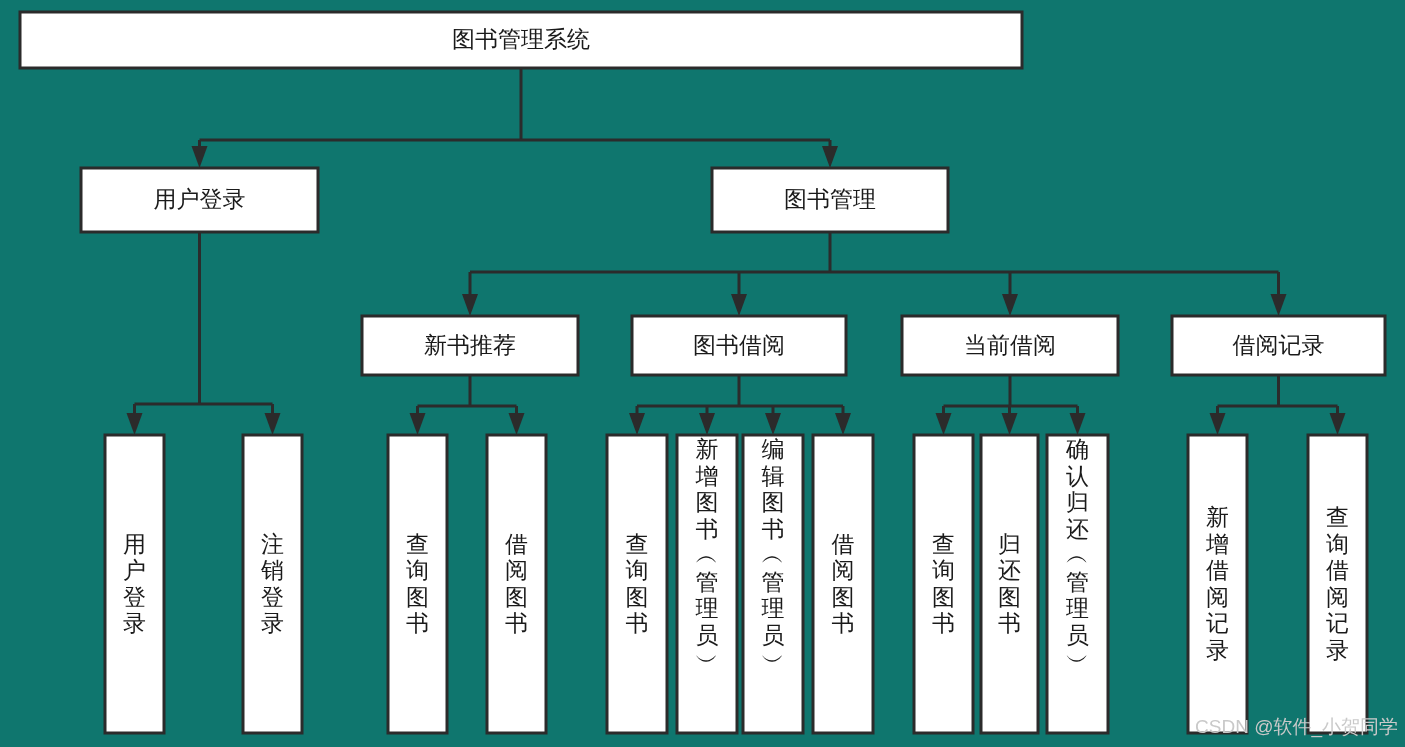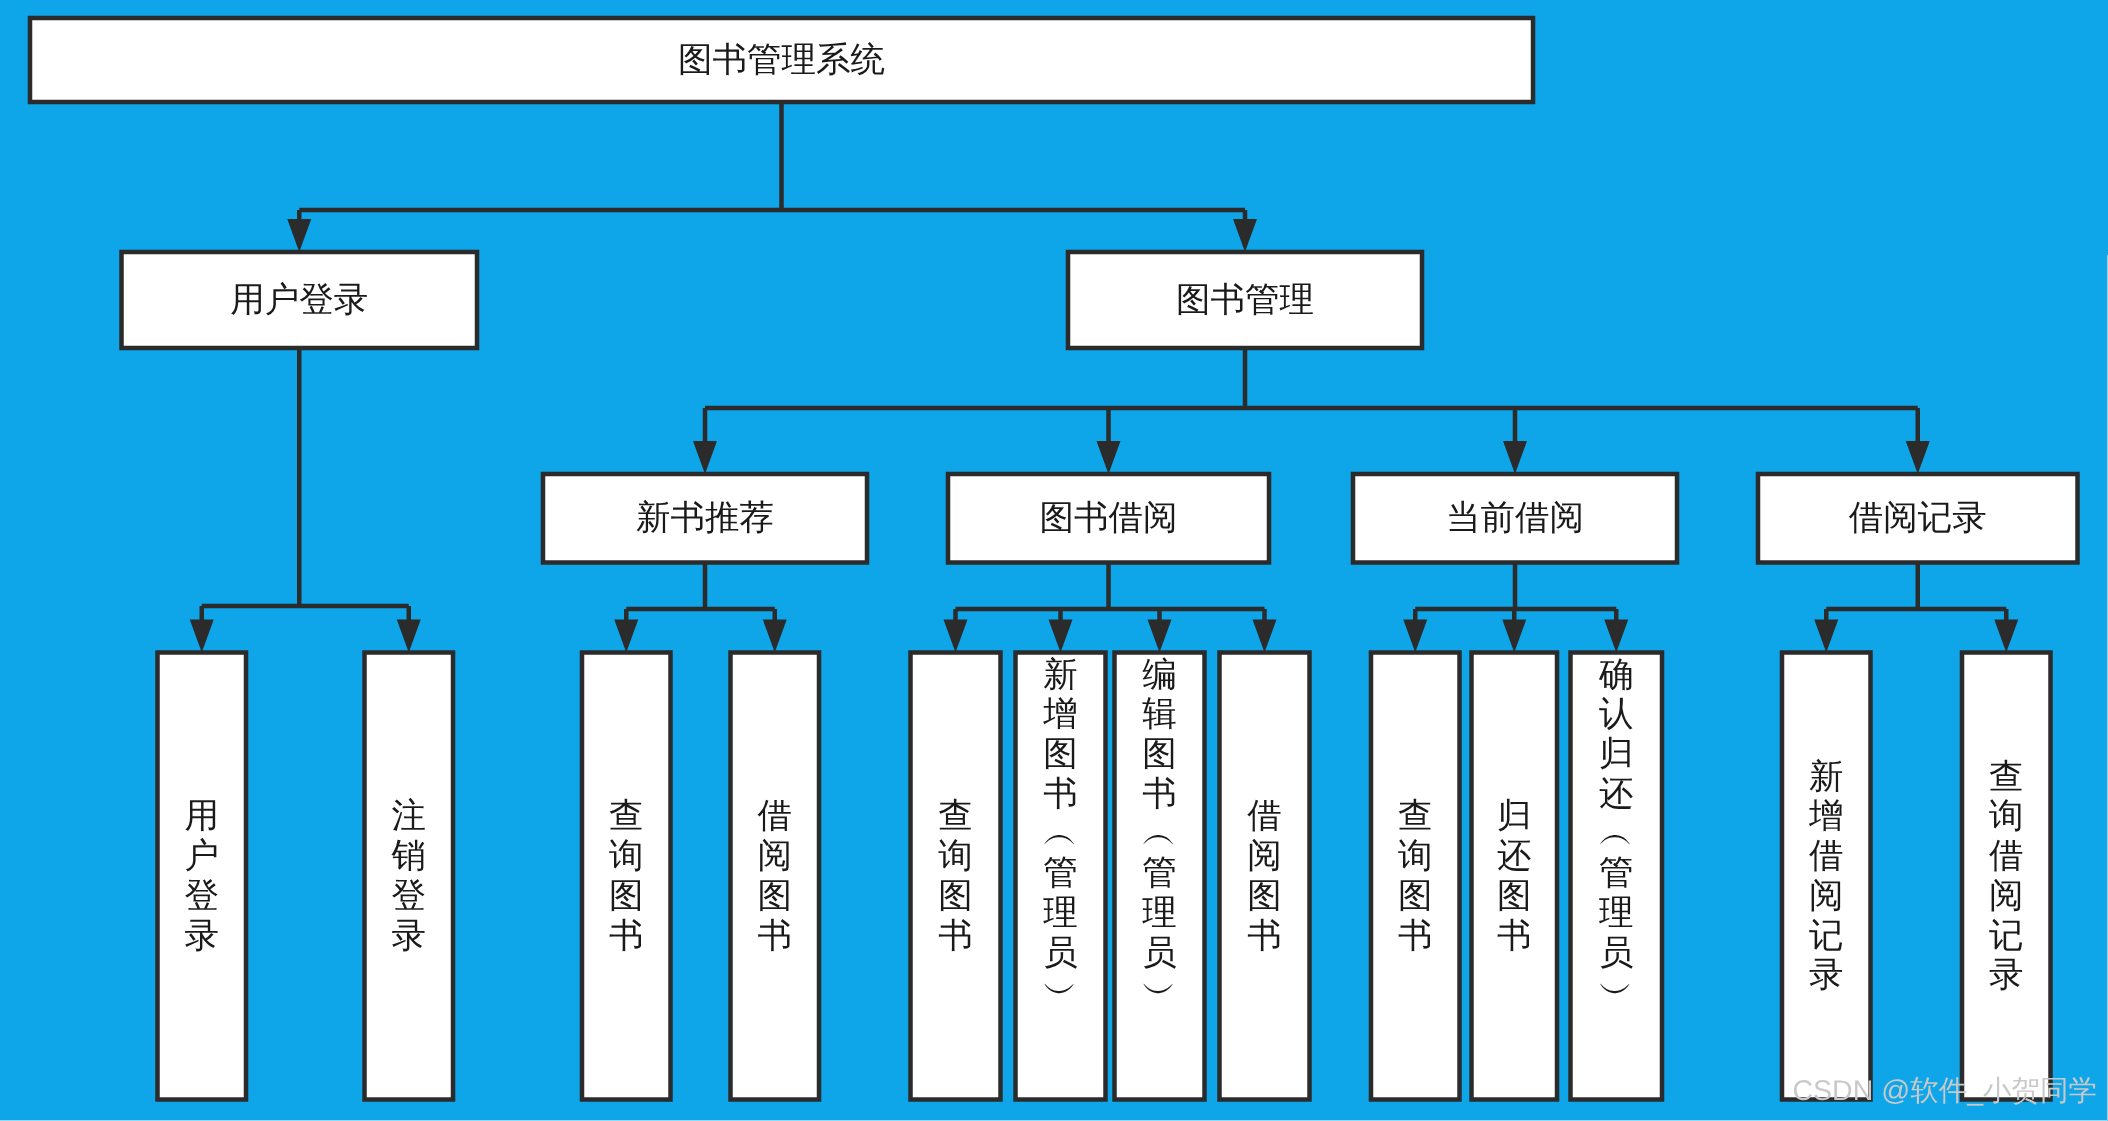--- a/index.html
+++ b/index.html
@@ -11,21 +11,21 @@
   body {
     font-family: "Liberation Sans", "DejaVu Sans", sans-serif;
     width: 1405px;
     height: 747px;
     overflow: hidden;
   }
   #diagram-root {
     position: relative;
     width: 1405px;
     height: 747px;
-    background: #0ea5e9;
+    background: #0f766e;
   }
   svg#diagram-svg {
     position: absolute;
     left: 0;
     top: 0;
     width: 1405px;
     height: 747px;
     display: block;
   }
   .node-box {

